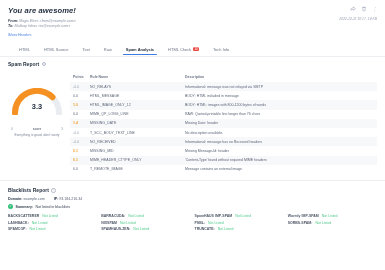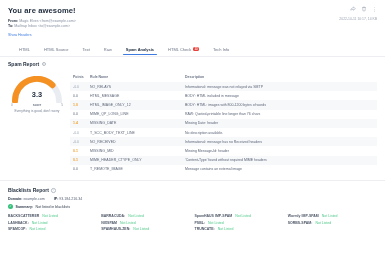--- a/index.html
+++ b/index.html
@@ -7,21 +7,21 @@
     width: 385px; height: 270px;
     background: #ffffff;
     font-family: "Liberation Sans", sans-serif;
     font-size: 4.2px;
     color: #2f3a4a;
     overflow: hidden;
   }
   .page { padding: 6px 8px 0 8px; position: relative; height: 100%; }
 
   
-  .hdr-row { display: flex; justify-content: space-between; align-items: flex-start; }
+  .hdr-row { display: flex; justify-content: space-between; align-items: flex-start; font-style: italic; }
   .subject { font-size: 7.6px; font-weight: bold; color: #253141; letter-spacing: .1px; }
   .meta { margin-top: 3.5px; line-height: 1.55; font-size: 3.6px; }
   .meta .lbl { font-weight: bold; color: #2f3a4a; }
   .meta .val { color: #8a93a3; }
   .show-headers { margin-top: 3px; font-size: 3.6px; color: #3d7be0; cursor: pointer; }
 
   .hdr-right { text-align: right; }
   .icon-row { display: flex; gap: 5px; justify-content: flex-end; align-items: center; color: #9aa3b2; }
   .icon-row svg { display: block; }
   .dots { font-size: 5px; line-height: 5px; color: #9aa3b2; letter-spacing: 0; }
@@ -46,21 +46,21 @@
   .sec-title { font-size: 5px; font-weight: bold; color: #253141; display: flex; align-items: center; gap: 2.5px; }
   .info-i {
     width: 4.4px; height: 4.4px; border-radius: 50%;
     border: .5px solid #b4bcc8; color: #b4bcc8;
     font-size: 3px; line-height: 3.6px; text-align: center; font-weight: normal; font-style: italic;
   }
 
   
   .spam-wrap { display: flex; margin-top: 6px; gap: 4px; }
   .gauge-col { width: 58px; flex: none; padding-top: 3px; text-align: center; }
-  .gauge { position: relative; width: 52px; height: 27px; margin: 0 auto; }
+  .gauge { position: relative; width: 52px; height: 27px; margin: 12px auto; }
   .gauge svg { display: block; }
   .gauge-score {
     position: absolute; left: 0; right: 0; top: 14px;
     font-size: 7.4px; font-weight: bold; color: #253141;
   }
   .gauge-axis { display: flex; justify-content: space-between; width: 52px; margin: 0 auto; font-size: 3.2px; color: #8a93a3; }
   .gauge-axis .mid { font-weight: bold; color: #6b7486; }
   .gauge-note { margin-top: 2px; font-size: 3.3px; color: #7b8496; line-height: 1.35; }
 
   

